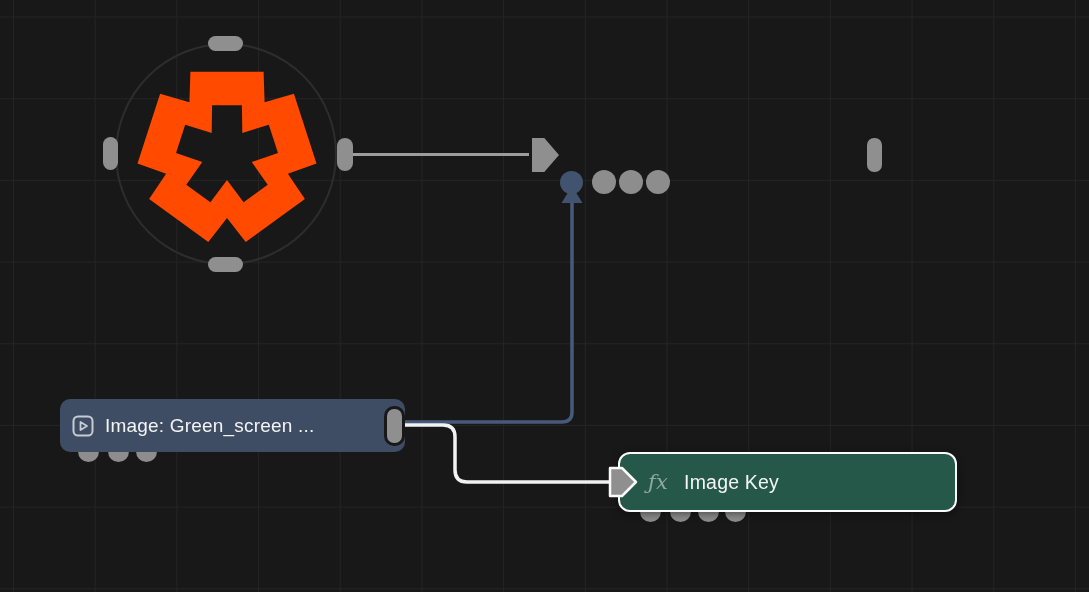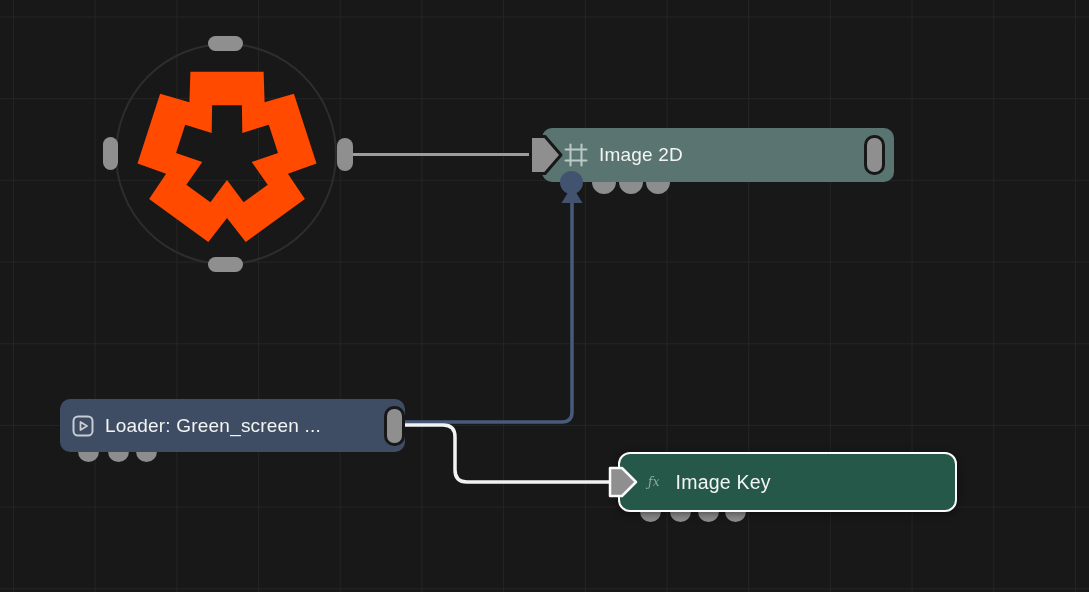--- a/index.html
+++ b/index.html
@@ -21,21 +21,21 @@
   }
   .node .icon{display:flex;align-items:center;justify-content:center;flex:0 0 auto;}
   .node-image2d{left:542px;top:128px;width:330px;height:54px;background:#5a7471;padding-left:22px;gap:11px;}
   .node-loader{left:60px;top:399px;width:333px;height:53px;background:#3e4c64;padding-left:12px;gap:11px;}
   .node-chroma{
     left:618px;top:452px;width:339px;height:60px;background:#255848;
     border:2.5px solid #fafafa;box-sizing:border-box;border-radius:12px;
     padding-left:28px;gap:16px;box-shadow:0 2px 8px rgba(0,0,0,.45);
     font-size:19.5px;
   }
-  .fx{font-family:"DejaVu Serif",serif;font-style:italic;font-size:12px;color:#8fa99e;}
+  .fx{font-family:"DejaVu Serif",serif;font-style:italic;font-size:21px;color:#8fa99e;}
   .pill{position:absolute;background:#8f8f8f;border-radius:9px;z-index:3;}
   .pill.ringed{border:3px solid #181818;box-sizing:border-box;border-radius:10px;}
   .bump{position:absolute;background:#8d8d8d;border-radius:50%;z-index:0;}
   .bump.navy{background:#42536f;z-index:3;}
   .portsvg{position:absolute;z-index:3;overflow:visible;}
 </style>
 </head>
 <body>
 
 <div class="canvas">
@@ -56,53 +56,40 @@
 
   <div class="pill" style="left:208px;top:36px;width:35px;height:15px;"></div>
   <div class="pill" style="left:103px;top:137px;width:15px;height:33px;"></div>
   <div class="pill" style="left:337px;top:138px;width:16px;height:33px;"></div>
   <div class="pill" style="left:208px;top:257px;width:35px;height:15px;"></div>
 
   <div class="bump" style="left:592px;top:170px;width:24px;height:24px;"></div>
   <div class="bump" style="left:619px;top:170px;width:24px;height:24px;"></div>
   <div class="bump" style="left:646px;top:170px;width:24px;height:24px;"></div>
 
-  <div class="node node-image2d">
-    <span class="icon">
-      <svg width="24" height="24" viewBox="0 0 24 24">
-        <g stroke="#bcc9c6" stroke-width="2" stroke-linecap="round">
-          <line x1="6.5" y1="1.5" x2="6.5" y2="22.5"></line>
-          <line x1="17.5" y1="1.5" x2="17.5" y2="22.5"></line>
-          <line x1="1.5" y1="6.5" x2="22.5" y2="6.5"></line>
-          <line x1="1.5" y1="17.5" x2="22.5" y2="17.5"></line>
-        </g>
-      </svg>
-    </span>
-    <span>Image 2D</span>
-  </div>
 
   <div class="bump navy" style="left:560px;top:170.5px;width:23px;height:23px;"></div>
 
   <svg class="portsvg" style="left:524px;top:132px;" width="42" height="46">
     <path d="M 6.5 4.5 L 21 4.5 L 37 23 L 21 41.5 L 6.5 41.5 Z" fill="#8f8f8f" stroke="#181818" stroke-width="3" stroke-linejoin="round"></path>
   </svg>
   <div class="pill ringed" style="left:864px;top:135px;width:21px;height:40px;"></div>
 
   <div class="bump" style="left:78px;top:441px;width:21px;height:21px;"></div>
   <div class="bump" style="left:108px;top:441px;width:21px;height:21px;"></div>
   <div class="bump" style="left:136px;top:441px;width:21px;height:21px;"></div>
 
   <div class="node node-loader">
     <span class="icon">
       <svg width="22" height="22" viewBox="0 0 22 22">
         <rect x="1.5" y="1.5" width="19" height="19" rx="4.5" fill="none" stroke="#c6cbd4" stroke-width="2"></rect>
         <path d="M 8.5 7 L 8.5 15 L 15 11 Z" fill="none" stroke="#c6cbd4" stroke-width="1.8" stroke-linejoin="round"></path>
       </svg>
     </span>
-    <span>Loader: Green_screen ...</span>
+    <span>Image: Green_screen ...</span>
   </div>
   <div class="pill ringed" style="left:384px;top:406px;width:21px;height:40px;"></div>
 
   <div class="bump" style="left:640px;top:501px;width:21px;height:21px;"></div>
   <div class="bump" style="left:670px;top:501px;width:21px;height:21px;"></div>
   <div class="bump" style="left:698px;top:501px;width:21px;height:21px;"></div>
   <div class="bump" style="left:725px;top:501px;width:21px;height:21px;"></div>
 
   <div class="node node-chroma">
     <span class="icon fx">ƒx</span>

